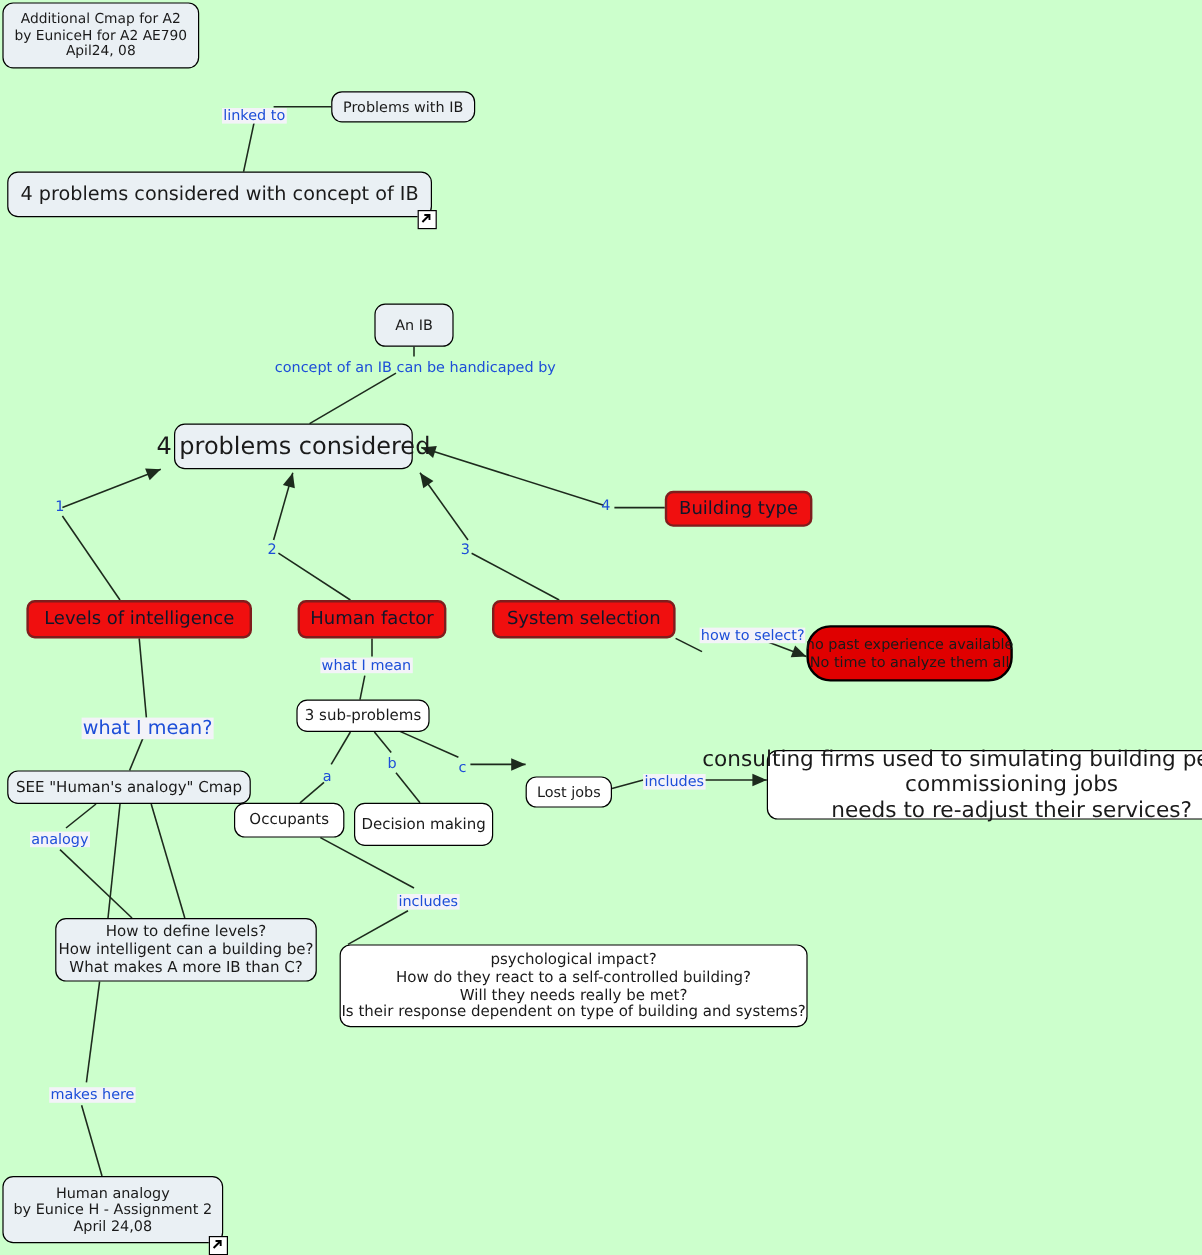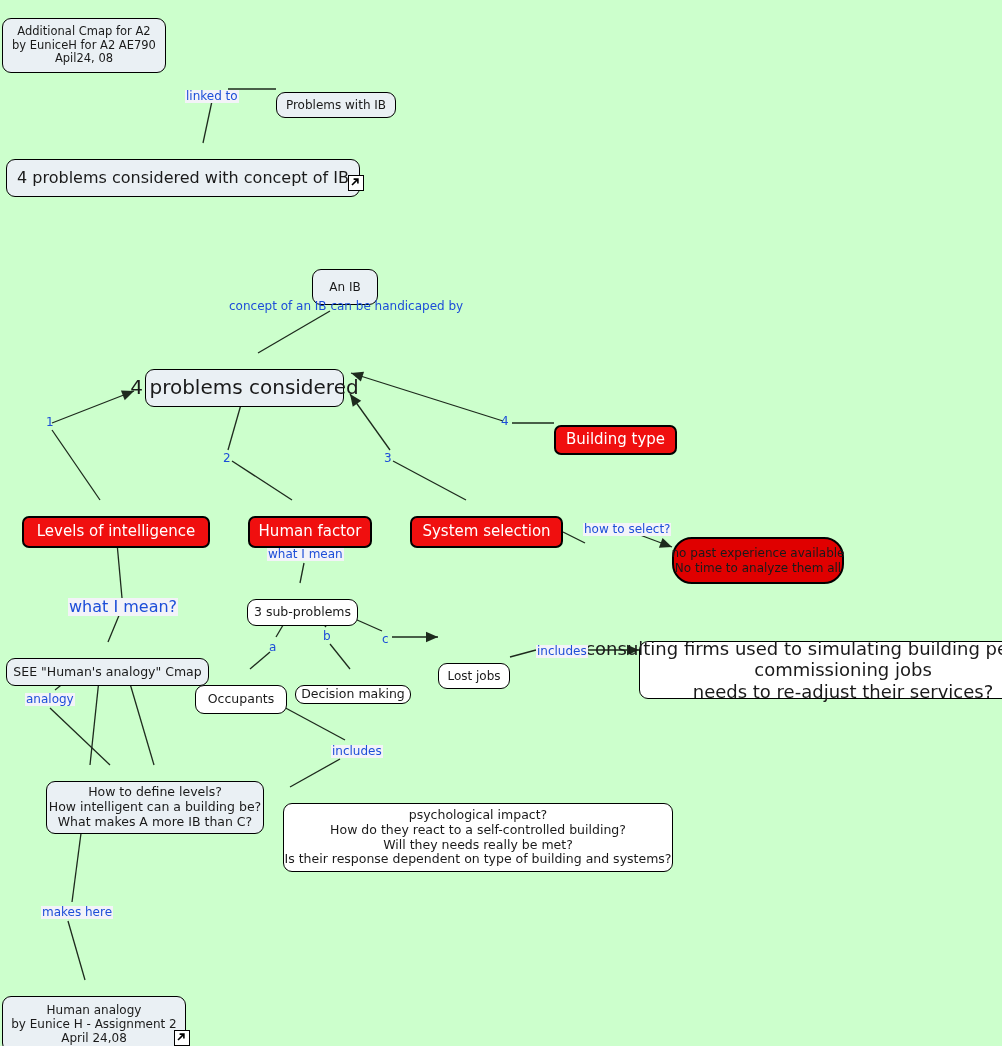--- a/index.html
+++ b/index.html
@@ -27,34 +27,33 @@
     box-sizing: border-box;
     display: flex;
     align-items: center;
     justify-content: center;
     text-align: center;
     border: 1px solid #000;
     border-radius: 9px;
     line-height: 1.18;
     white-space: pre;
     z-index: 5;
-    margin-top: 16px;
   }
   .node.concept {
     background: #eaf0f4;
     color: #1a1a1a;
   }
   .node.plain {
     background: #ffffff;
     color: #1a1a1a;
   }
   .node.red {
     background: #f00f0f;
-    color: #ffffff;
-    border: 2px solid #000000;
+    color: #0f172a;
+    border: 2px solid #7f1d1d;
     border-radius: 7px;
     font-weight: 400;
   }
   .node.reddark {
     background: #e00000;
     color: #1a1a1a;
     border: 2px solid #000;
     border-radius: 7px;
   }
   .linklabel {
@@ -142,21 +141,21 @@
     <div class="node red" style="left: 410px; top: 500px; width: 153px; height: 32px; font-size: 15px;">System selection</div>
     <div class="node reddark" style="left: 672px; top: 521px; width: 172px; height: 47px; font-size: 12px; border-radius: 20px;">no past experience available
 No time to analyze them all</div>
     <div class="node plain" style="left: 247px; top: 583px; width: 111px; height: 27px; font-size: 12.5px;">3 sub-problems</div>
     <div class="node concept" style="left: 6px; top: 642px; width: 203px; height: 28px; font-size: 12.5px;">SEE "Human's analogy" Cmap</div>
     <div class="node plain" style="left: 438px; top: 647px; width: 72px; height: 26px; font-size: 12px;">Lost jobs</div>
     <div class="node plain" style="left: 639px; top: 625px; width: 408px; height: 58px; font-size: 18px;">consulting firms used to simulating building performance
 commissioning jobs
 needs to re-adjust their services?</div>
     <div class="node plain" style="left: 195px; top: 669px; width: 92px; height: 29px; font-size: 12.5px;">Occupants</div>
-    <div class="node plain" style="left: 295px; top: 669px; width: 116px; height: 19px; font-size: 12.5px;">Decision making</div>
+    <div class="node plain" style="left: 295px; top: 669px; width: 116px; height: 36px; font-size: 12.5px;">Decision making</div>
     <div class="node concept" style="left: 46px; top: 765px; width: 218px; height: 53px; font-size: 12.5px;">How to define levels?
 How intelligent can a building be?
 What makes A more IB than C?</div>
     <div class="node plain" style="left: 283px; top: 787px; width: 390px; height: 69px; font-size: 12.5px;">psychological impact?
 How do they react to a self-controlled building?
 Will they needs really be met?
 Is their response dependent on type of building and systems?</div>
     <div class="node concept" style="left: 2px; top: 980px; width: 184px; height: 56px; font-size: 12px;">Human analogy
 by Eunice H - Assignment 2
 April 24,08</div>

